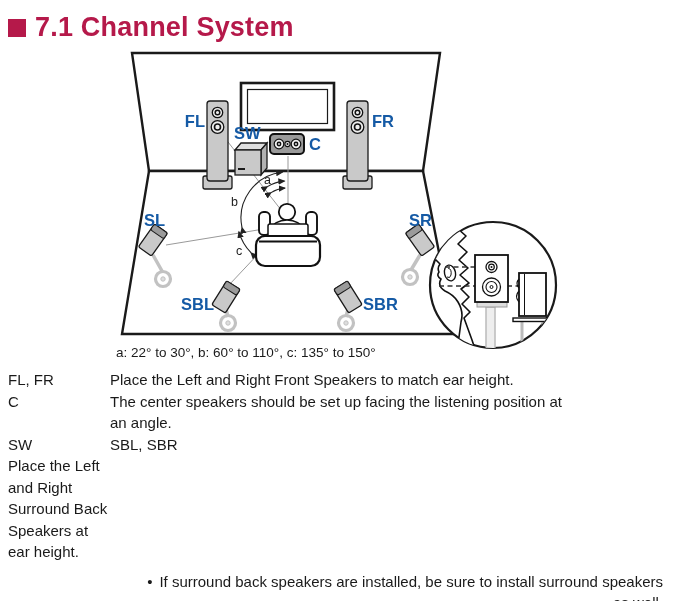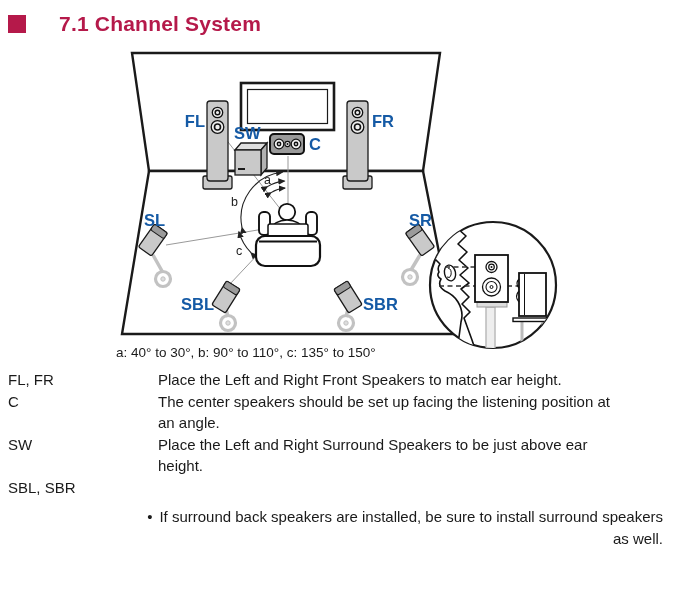--- a/index.html
+++ b/index.html
@@ -5,27 +5,27 @@
   :root{
     --accent:#b5194a; --label:#155aa5; --ink:#1a1a1a; --speaker:#c9c9c9;
     --speaker_dark:#9a9a9a; --stand:#c2c2c2; --line:#999999;
   }
   *{margin:0;padding:0;box-sizing:border-box;}
   html,body{background:#fff;}
   #page{position:relative;width:673px;height:601px;background:#fff;overflow:hidden;
         font-family:"Liberation Sans",sans-serif;color:var(--ink);}
   .title-row{position:absolute;left:8px;top:12px;display:flex;align-items:center;gap:9px;}
   .title-square{width:18px;height:18px;background:var(--accent);}
-  .page-title{font-size:21px;font-weight:bold;color:var(--accent);letter-spacing:0.2px;margin-left:24px;}
+  .page-title{font-size:27px;font-weight:bold;color:var(--accent);letter-spacing:0.2px;}
   svg.diagram{position:absolute;left:0;top:0;}
   .caption{position:absolute;left:116px;top:345px;font-size:13.5px;color:var(--ink);}
   .content{position:absolute;left:8px;top:369px;width:655px;font-size:15px;line-height:21.5px;}
   .def-grid{display:grid;grid-template-columns:102px 1fr;}
   .term{font-weight:normal;}
-  .desc{white-space:pre-line;margin-left:48px;}
+  .desc{white-space:pre-line;}
   .note{margin-top:8px;padding-left:19px;text-indent:-15px;text-align:right;}
   .note .bullet{margin-right:7px;}
   .note .note-text{white-space:pre-line;}
   
   .room{fill:#fff;stroke:var(--ink);stroke-width:2.4;stroke-linejoin:miter;}
   .thin{stroke:var(--line);stroke-width:1;fill:none;}
   .arc{stroke:#222;stroke-width:1.1;fill:none;}
   .spk{fill:var(--speaker);stroke:var(--ink);stroke-width:1.3;}
   .spkTop{fill:var(--speaker_dark);stroke:var(--ink);stroke-width:1;}
   .stand{stroke:var(--stand);fill:none;}
@@ -206,31 +206,30 @@
           <line x1="543" y1="321" x2="543" y2="349" stroke="#bbb" stroke-width="3"></line>
           <rect x="513" y="318" width="38" height="3.5" fill="#fff" stroke="#111" stroke-width="1.4"></rect>
           <rect x="519" y="273" width="27" height="43" fill="#fff" stroke="#111" stroke-width="1.8"></rect>
           <line x1="524.5" y1="274" x2="524.5" y2="315" stroke="#111" stroke-width="1"></line>
           <path d="M519,279 q-4,4.5 0,9 M519,291 q-5,5.5 0,11" fill="none" stroke="#111" stroke-width="1.3"></path>
         </g>
       </g>
     </g>
   </svg>
 
-  <div class="caption">a: 40° to 30°, b: 90° to 110°, c: 135° to 150°</div>
+  <div class="caption">a: 22° to 30°, b: 60° to 110°, c: 135° to 150°</div>
 
   <div class="content">
     <div class="def-grid">
       <div class="term">FL, FR</div>
       <div class="desc">Place the Left and Right Front Speakers to match ear height.</div>
       <div class="term">C</div>
       <div class="desc">The center speakers should be set up facing the listening position at
 an angle.</div>
       <div class="term">SW</div>
-      <div class="desc">Place the Left and Right Surround Speakers to be just above ear
-height.</div>
       <div class="term">SBL, SBR</div>
+      <div class="desc">Place the Left and Right Surround Back Speakers at ear height.</div>
     </div>
     <div class="note"><span class="bullet">•</span><span class="note-text">If surround back speakers are installed, be sure to install surround speakers
 as well.</span></div>
   </div>
 
 </div>
 
 </body></html>

